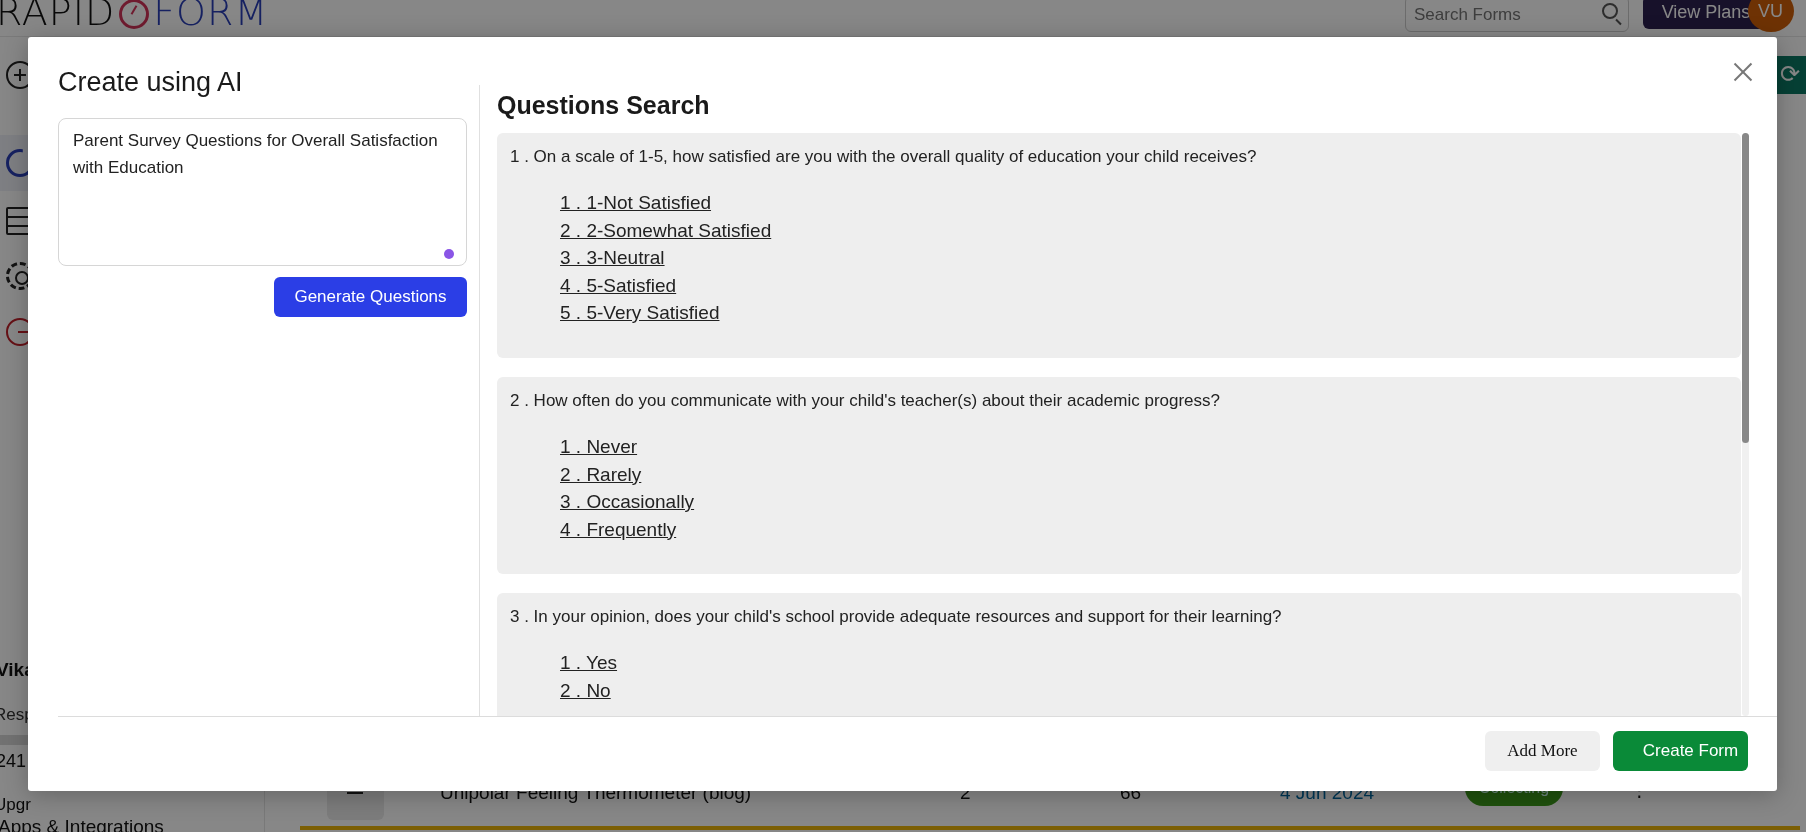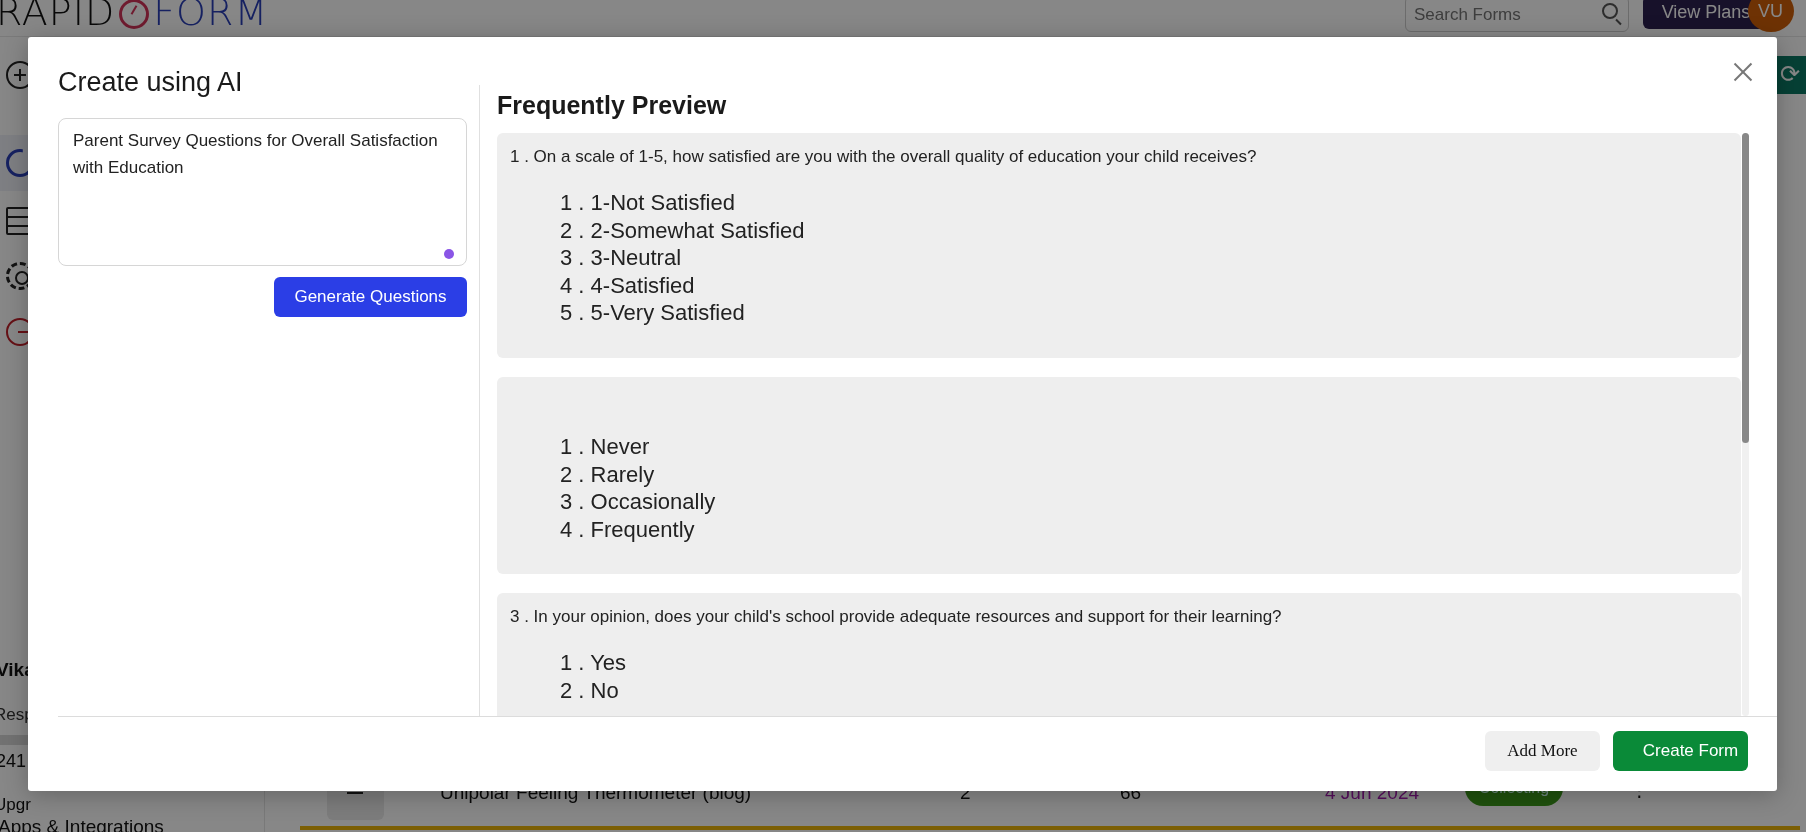--- a/index.html
+++ b/index.html
@@ -46,21 +46,21 @@
 
     .refresh-btn { position: absolute; left: 1774px; top: 56px; width: 40px; height: 38px; background: #0d7a64; }
     .refresh-btn::after { content: "⟳"; position: absolute; left: 6px; top: 4px; color: #fff; font-size: 24px; }
 
     .bg-table-row { position: absolute; left: 300px; top: 770px; width: 1500px; height: 60px; border-bottom: 4px solid #eab308; }
     .bg-row-icon { position: absolute; left: 27px; top: 0; width: 57px; height: 50px; background: #eaeaea; border-radius: 6px; }
     .bg-row-icon::after { content: ""; position: absolute; left: 20px; top: 22px; width: 16px; height: 2px; background: #222; }
     .bg-row-name { position: absolute; left: 140px; top: 12px; font-size: 19px; color: #111; white-space: nowrap; }
     .bg-row-q { position: absolute; left: 660px; top: 12px; font-size: 19px; color: #111; }
     .bg-row-r { position: absolute; left: 820px; top: 12px; font-size: 19px; color: #111; }
-    .bg-row-date { position: absolute; left: 1025px; top: 12px; font-size: 19px; color: #a21caf; white-space: nowrap; }
+    .bg-row-date { position: absolute; left: 980px; top: 12px; font-size: 19px; color: #0369a1; white-space: nowrap; }
     .bg-row-status { position: absolute; left: 1165px; top: 0; width: 98px; height: 36px; background: #3c9a1a; color: #cfe; border-radius: 18px; font-size: 16px; display: flex; align-items: center; justify-content: center; }
     .bg-row-more { position: absolute; left: 1330px; top: 8px; font-size: 19px; color: #111; }
 
     .overlay { position: absolute; inset: 0; background: rgba(0,0,0,0.47); }
 
     
     .modal { position: absolute; left: 28px; top: 37px; width: 1749px; height: 754px; background: #fff; border-radius: 3px; box-shadow: 0 4px 24px rgba(0,0,0,0.25); }
     .modal-title { position: absolute; left: 30px; top: 30px; font-size: 27px; color: #1a1a1a; font-weight: normal; }
     .close-btn { position: absolute; left: 1700px; top: 20px; width: 30px; height: 30px; cursor: pointer; }
     .close-btn::before, .close-btn::after { content: ""; position: absolute; left: 14px; top: 3px; width: 2px; height: 24px; background: #777; }
@@ -71,21 +71,21 @@
     .prompt-dot { position: absolute; left: 386px; top: 131px; width: 10px; height: 10px; background: #8a55e6; border-radius: 50%; }
     .gen-btn { position: absolute; left: 216px; top: 159px; width: 193px; height: 40px; background: #2b3ee6; color: #fff; border: none; border-radius: 6px; font-size: 17px; font-family: "Liberation Sans", sans-serif; cursor: pointer; }
 
     .vdivider { position: absolute; left: 451px; top: 48px; width: 1px; height: 631px; background: #e0e0e0; }
 
     .preview-title { position: absolute; left: 469px; top: 54px; font-size: 25px; color: #1a1a1a; }
     .preview-scroll { position: absolute; left: 469px; top: 96px; width: 1252px; height: 583px; overflow: hidden; }
     .q-card { position: absolute; left: 0; width: 1244px; background: #eeeeee; border-radius: 6px; padding: 14px 13px; }
     .q-text { position: absolute; left: 13px; top: 14px; font-size: 17px; color: #222; white-space: nowrap; }
     .q-options { position: absolute; left: 63px; }
-    .q-opt { font-size: 22px; color: #222; height: 27.5px; line-height: 27.5px; white-space: nowrap; }
+    .q-opt { font-size: 19px; color: #222; height: 27.5px; line-height: 27.5px; white-space: nowrap; text-decoration: underline; }
 
     .scrollbar { position: absolute; left: 1714px; top: 96px; width: 7px; height: 583px; background: #f0f0f0; border-radius: 4px; }
     .scroll-thumb { position: absolute; left: 0; top: 0; width: 7px; height: 310px; background: #888; border-radius: 4px; }
 
     .hdivider { position: absolute; left: 30px; top: 679px; width: 1719px; height: 1px; background: #dcdcdc; }
 
     .add-more { position: absolute; left: 1457px; top: 694px; width: 115px; height: 40px; background: #efefef; color: #111; border: none; border-radius: 6px; font-size: 17px; font-family: Liberation Serif, serif; cursor: pointer; }
     .create-form { position: absolute; left: 1585px; top: 694px; width: 135px; height: 40px; background: #0a8a38; color: #fff; border: none; border-radius: 6px; font-size: 17px; font-family: "Liberation Sans", sans-serif; cursor: pointer; padding-left: 20px; }
   </style>
 </head>
@@ -143,35 +143,36 @@
   <div class="close-btn"></div>
 
   <div class="left-panel">
     <textarea class="prompt" style="">Parent Survey Questions for Overall Satisfaction with Education</textarea>
     <span class="prompt-dot"></span>
     <button class="gen-btn">Generate Questions</button>
   </div>
 
   <div class="vdivider"></div>
 
-  <h3 class="preview-title">Frequently Preview</h3>
+  <h3 class="preview-title">Questions Search</h3>
 
   <div class="preview-scroll">
     <div class="q-card" style="top:0; height:225px;">
       <div class="q-text">1 . On a scale of 1-5, how satisfied are you with the overall quality of education your child receives?</div>
       <div class="q-options" style="top:56px;">
         <div class="q-opt">1 . 1-Not Satisfied</div>
         <div class="q-opt">2 . 2-Somewhat Satisfied</div>
         <div class="q-opt">3 . 3-Neutral</div>
-        <div class="q-opt">4 . 4-Satisfied</div>
+        <div class="q-opt">4 . 5-Satisfied</div>
         <div class="q-opt">5 . 5-Very Satisfied</div>
       </div>
     </div>
 
     <div class="q-card" style="top:244px; height:197px;">
+      <div class="q-text">2 . How often do you communicate with your child's teacher(s) about their academic progress?</div>
       <div class="q-options" style="top:56px;">
         <div class="q-opt">1 . Never</div>
         <div class="q-opt">2 . Rarely</div>
         <div class="q-opt">3 . Occasionally</div>
         <div class="q-opt">4 . Frequently</div>
       </div>
     </div>
 
     <div class="q-card" style="top:460px; height:160px;">
       <div class="q-text">3 . In your opinion, does your child's school provide adequate resources and support for their learning?</div>

